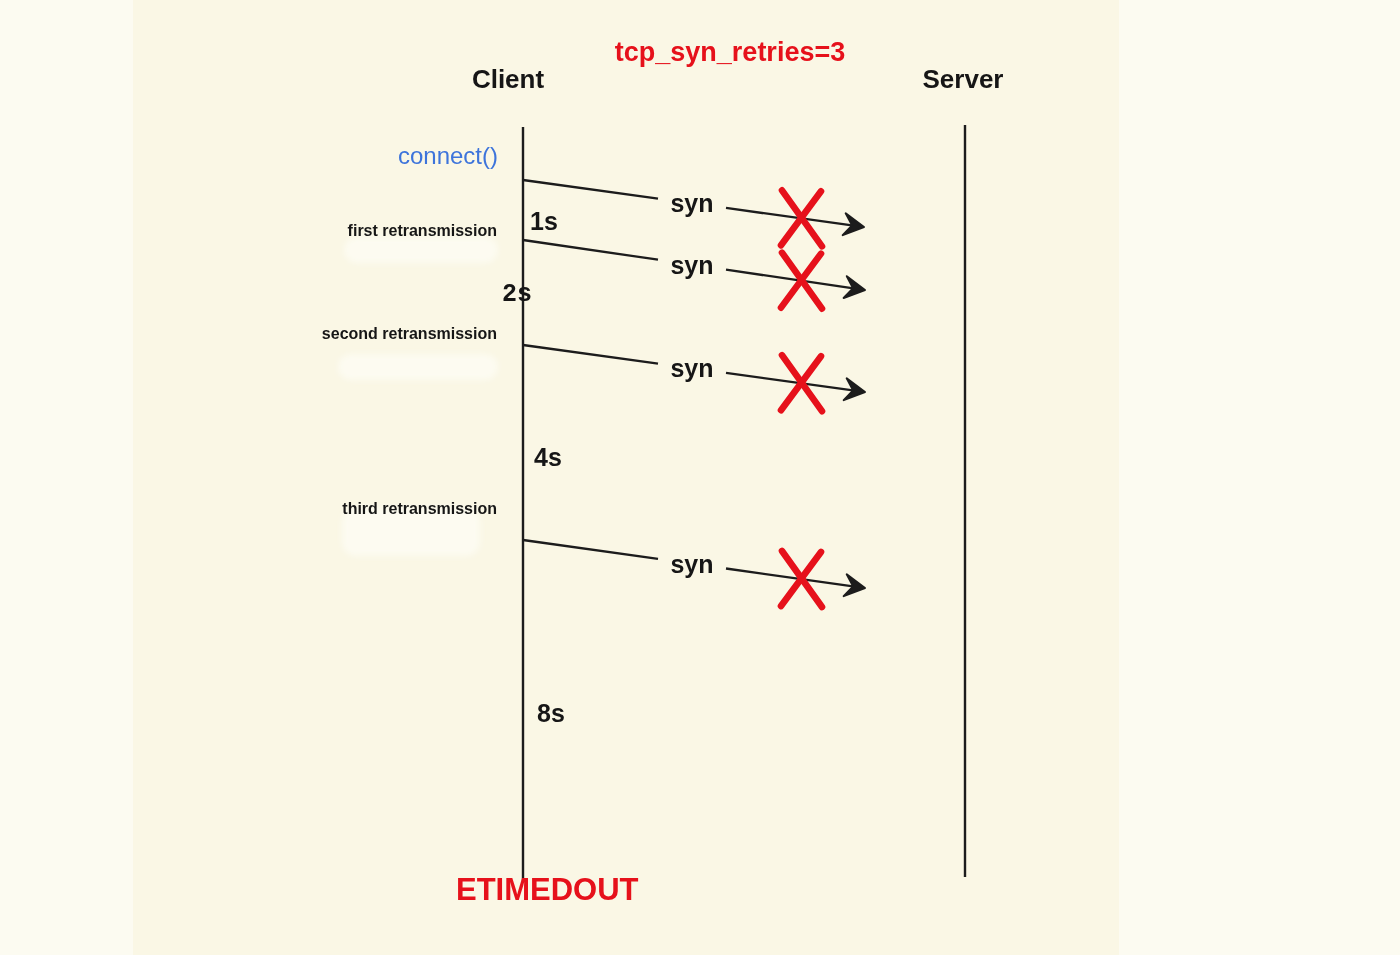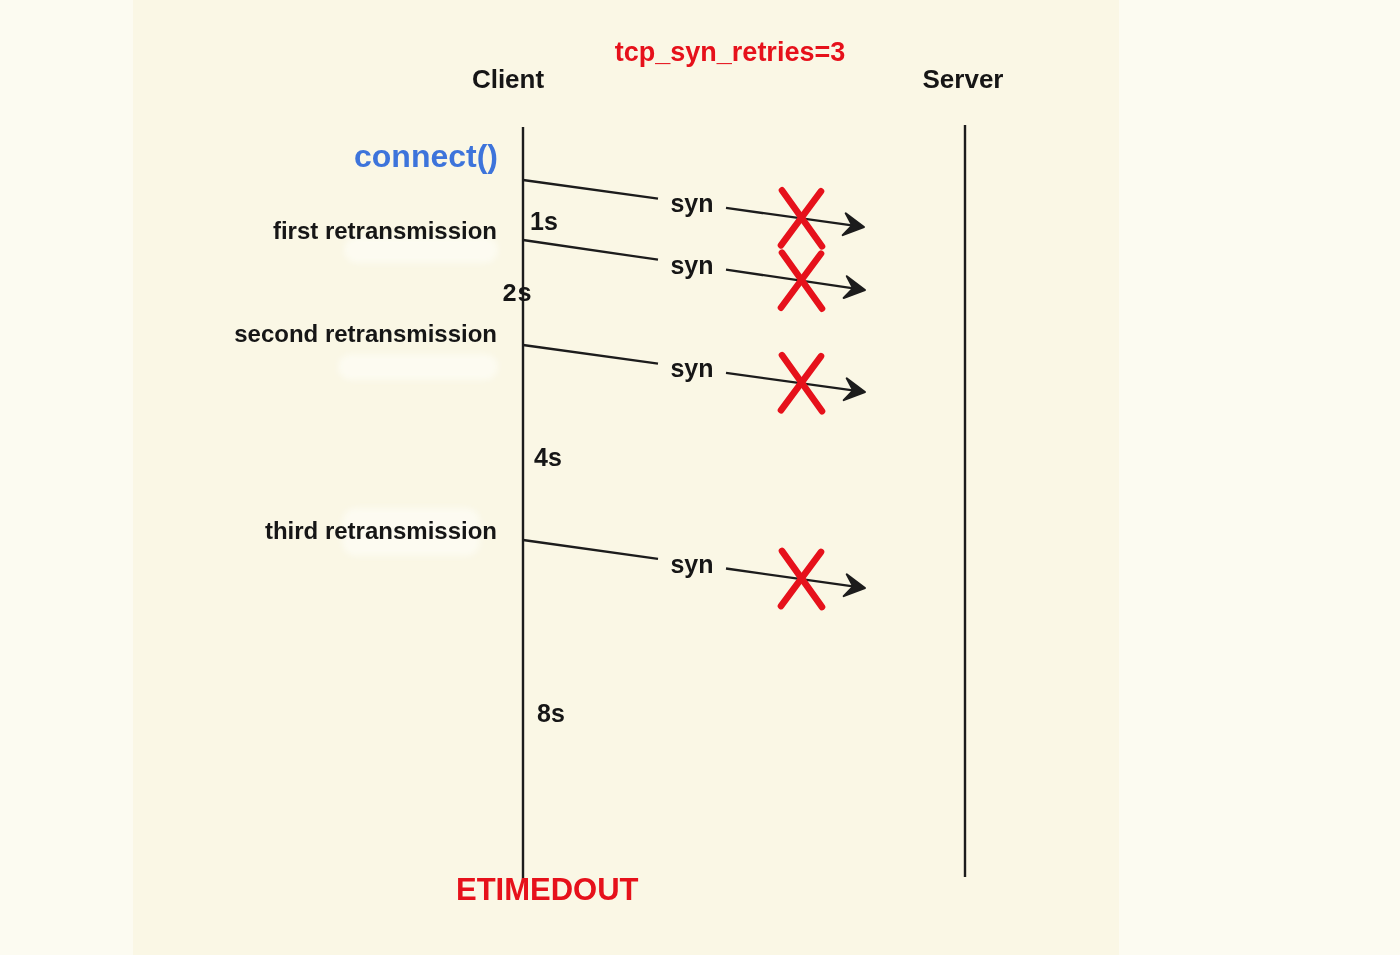--- a/index.html
+++ b/index.html
@@ -35,27 +35,27 @@
     font-size:27px;font-weight:bold;color:var(--red);line-height:30px;
   }
   .actor{
     top:61px;transform:translateX(-50%);
     font-size:26px;font-weight:bold;line-height:36px;
   }
   .actor.client{left:508px;}
   .actor.server{left:963px;}
   .connect{
     right:902px;top:142px;
-    font-size:32px;font-weight:bold;color:var(--blue);line-height:28px;
+    font-size:24px;font-weight:normal;color:var(--blue);line-height:28px;
   }
   .retrans{
     right:903px;
-    font-size:24px;font-weight:bold;line-height:28px;
+    font-size:16px;font-weight:bold;line-height:28px;
   }
-  .r1{top:217px;} .r2{top:320px;} .r3{top:517px;}
+  .r1{top:217px;} .r2{top:320px;} .r3{top:495px;}
   .timer{
     font-size:25px;font-weight:bold;line-height:25px;
   }
   .t1{left:530px;top:209px;text-align:center;} .t2{left:502px;top:282px;font-family:Liberation Mono, monospace;}
   .t3{left:534px;top:445px;} .t4{left:537px;top:701px;}
   .error{
     left:456px;top:876px;
     font-size:31px;font-weight:bold;color:var(--red);line-height:28px;
   }
   svg text{

